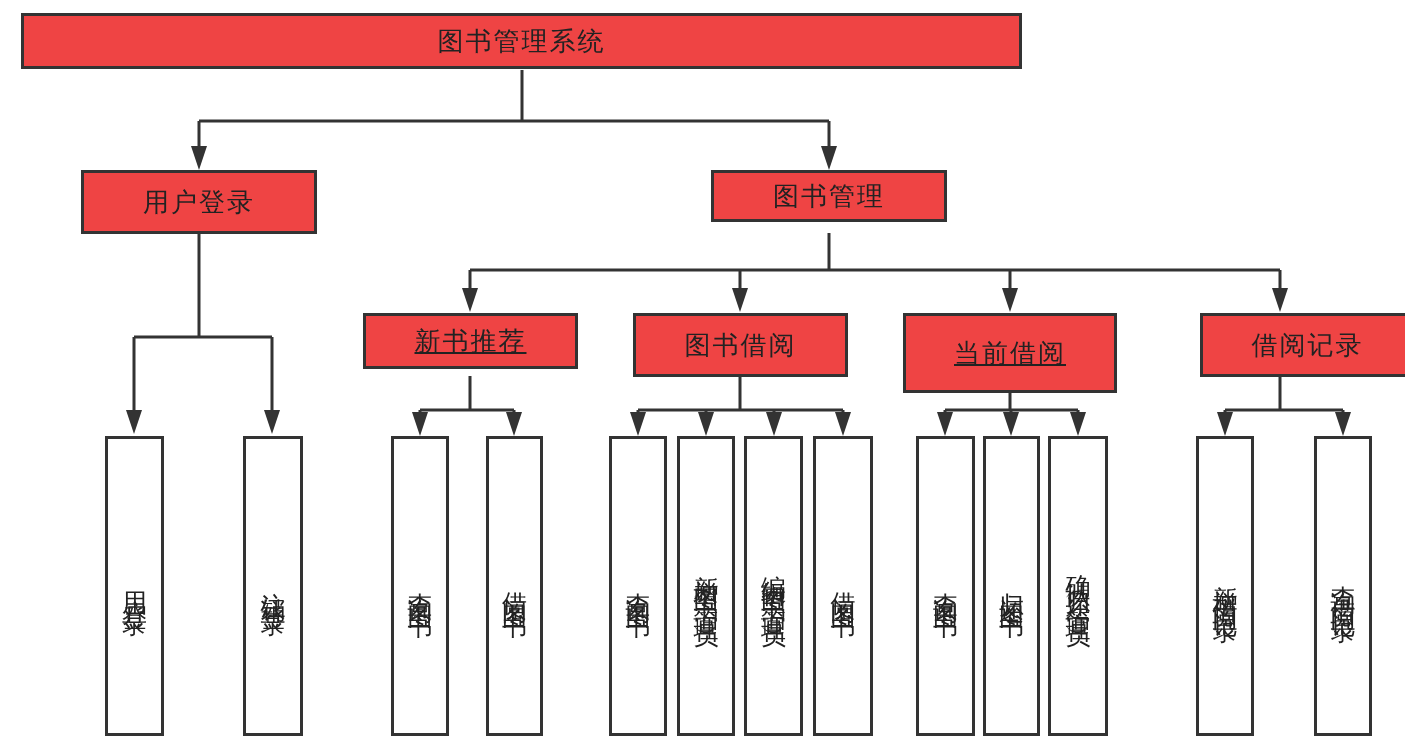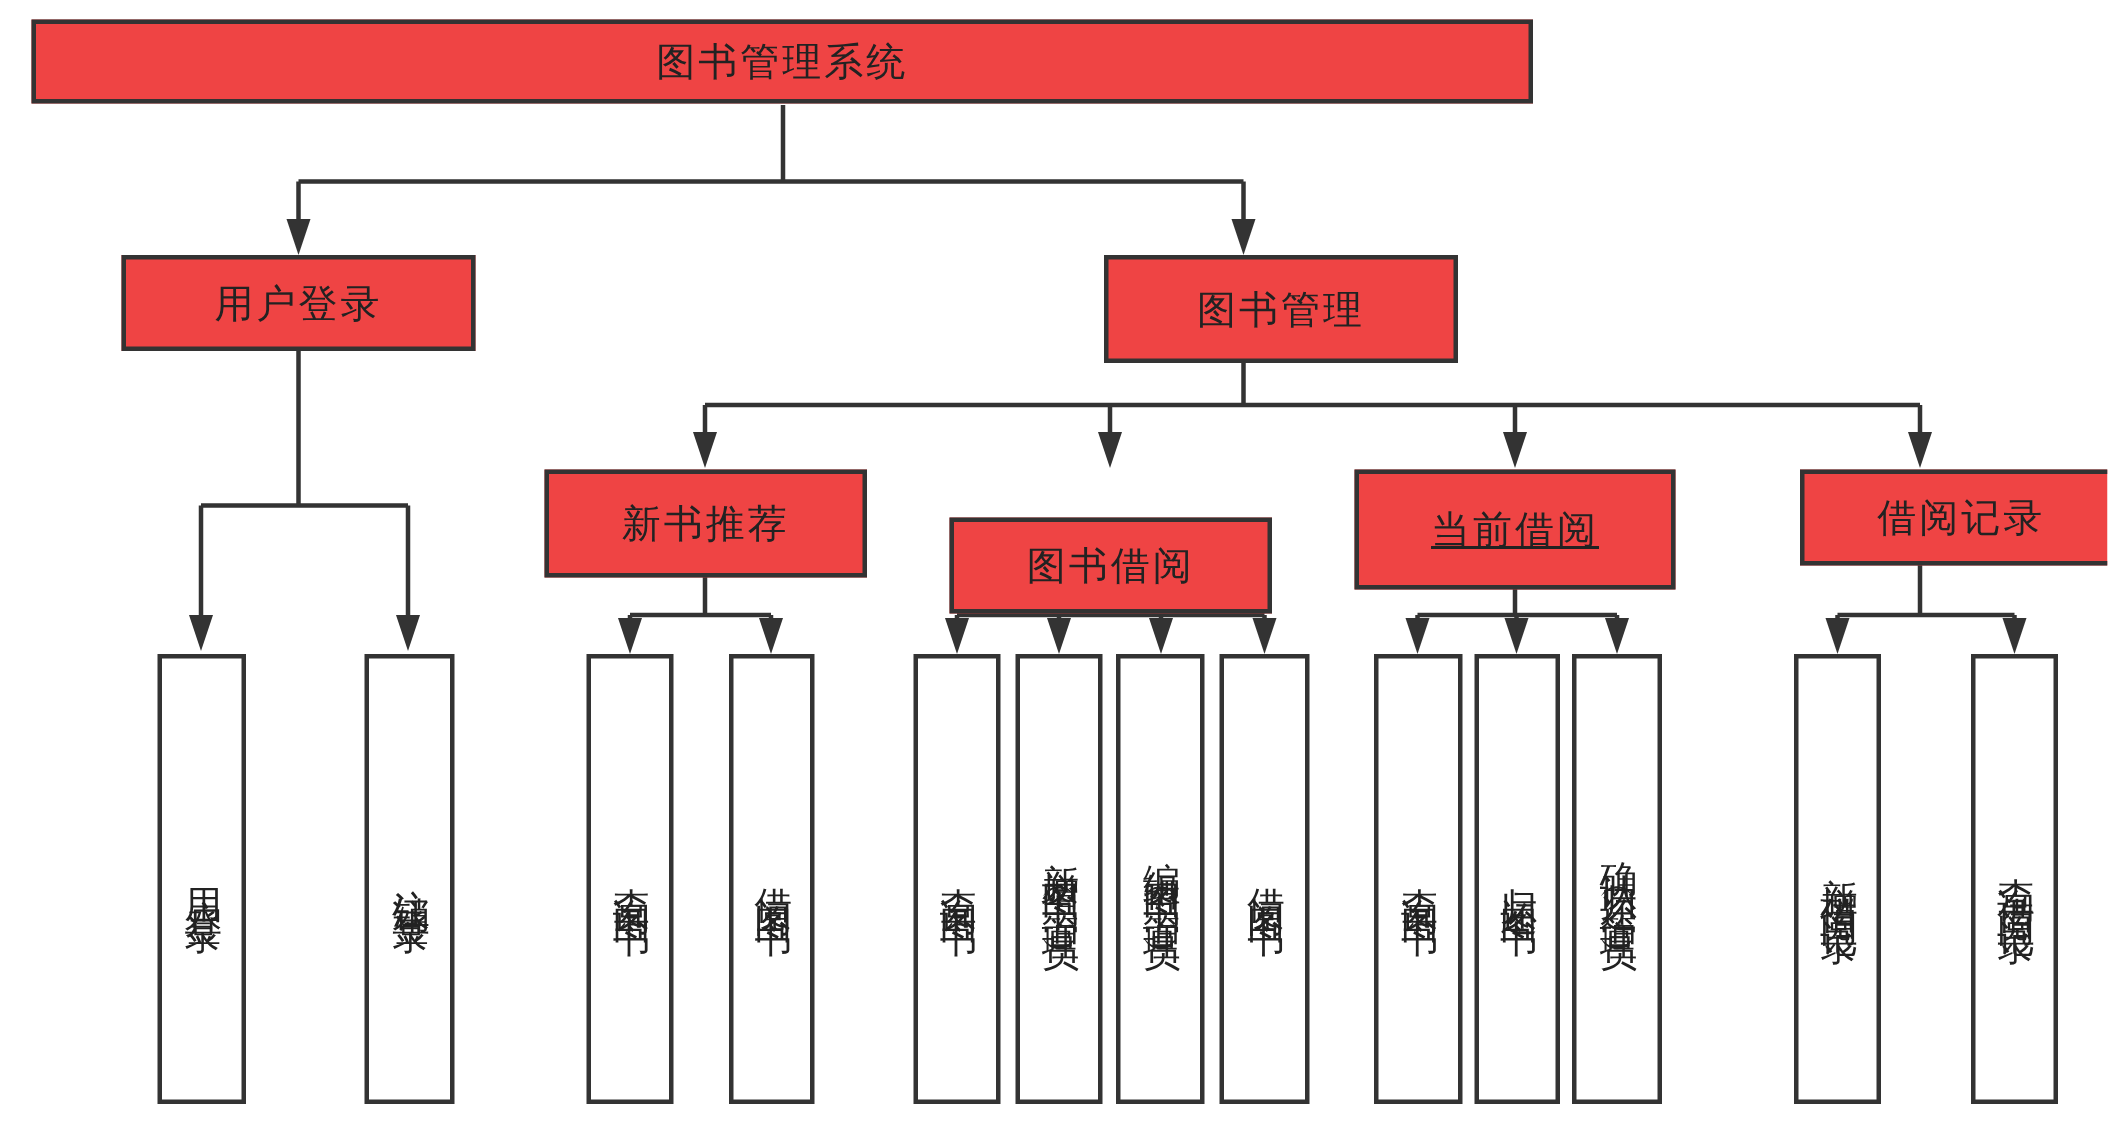--- a/index.html
+++ b/index.html
@@ -106,24 +106,24 @@
     <g>
       <path d="M1280 376 V410 M1225 410 H1343 M1225 410 V414 M1343 410 V414"></path>
       <polygon points="1217,412 1233,412 1225,436" fill="#333333" stroke="none"></polygon>
       <polygon points="1335,412 1351,412 1343,436" fill="#333333" stroke="none"></polygon>
     </g>
   </svg>
 
   <div class="node" style="left:21px; top:13px; width:1001px; height:56px;">图书管理系统</div>
 
   <div class="node" style="left:81px; top:170px; width:236px; height:64px;">用户登录</div>
-  <div class="node" style="left:736px; top:170px; width:236px; height:72px;font-family:Liberation Serif, serif;">图书管理</div>
+  <div class="node" style="left:711px; top:170px; width:236px; height:52px;font-family:Liberation Serif, serif;">图书管理</div>
 
-  <div class="node" style="left:363px; top:313px; width:215px; height:72px;">新书推荐</div>
-  <div class="node" style="left:633px; top:313px; width:215px; height:64px;margin-top:32px;">图书借阅</div>
+  <div class="node" style="left:363px; top:313px; width:215px; height:56px;text-decoration:underline;">新书推荐</div>
+  <div class="node" style="left:633px; top:313px; width:215px; height:64px;">图书借阅</div>
   <div class="node" style="left:903px; top:313px; width:214px; height:80px;text-decoration:underline;">当前借阅</div>
   <div class="node" style="left:1200px; top:313px; width:215px; height:64px;">借阅记录</div>
 
   <div class="leaf" style="left:105px; top:436px; width:59px; height:300px;">用户登录</div>
   <div class="leaf" style="left:243px; top:436px; width:60px; height:300px;">注销登录</div>
 
   <div class="leaf" style="left:391px; top:436px; width:58px; height:300px;">查询图书</div>
   <div class="leaf" style="left:486px; top:436px; width:57px; height:300px;">借阅图书</div>
 
   <div class="leaf" style="left:609px; top:436px; width:58px; height:300px;">查询图书</div>

